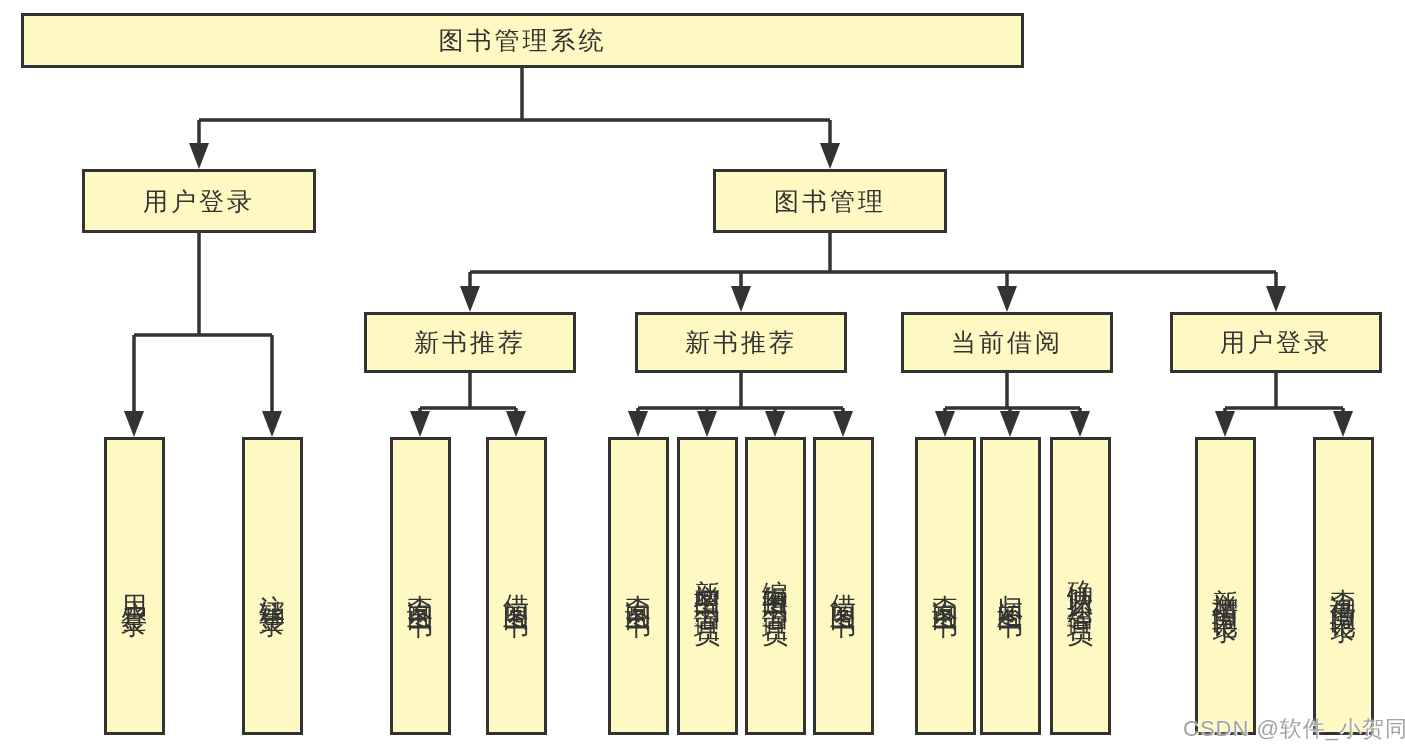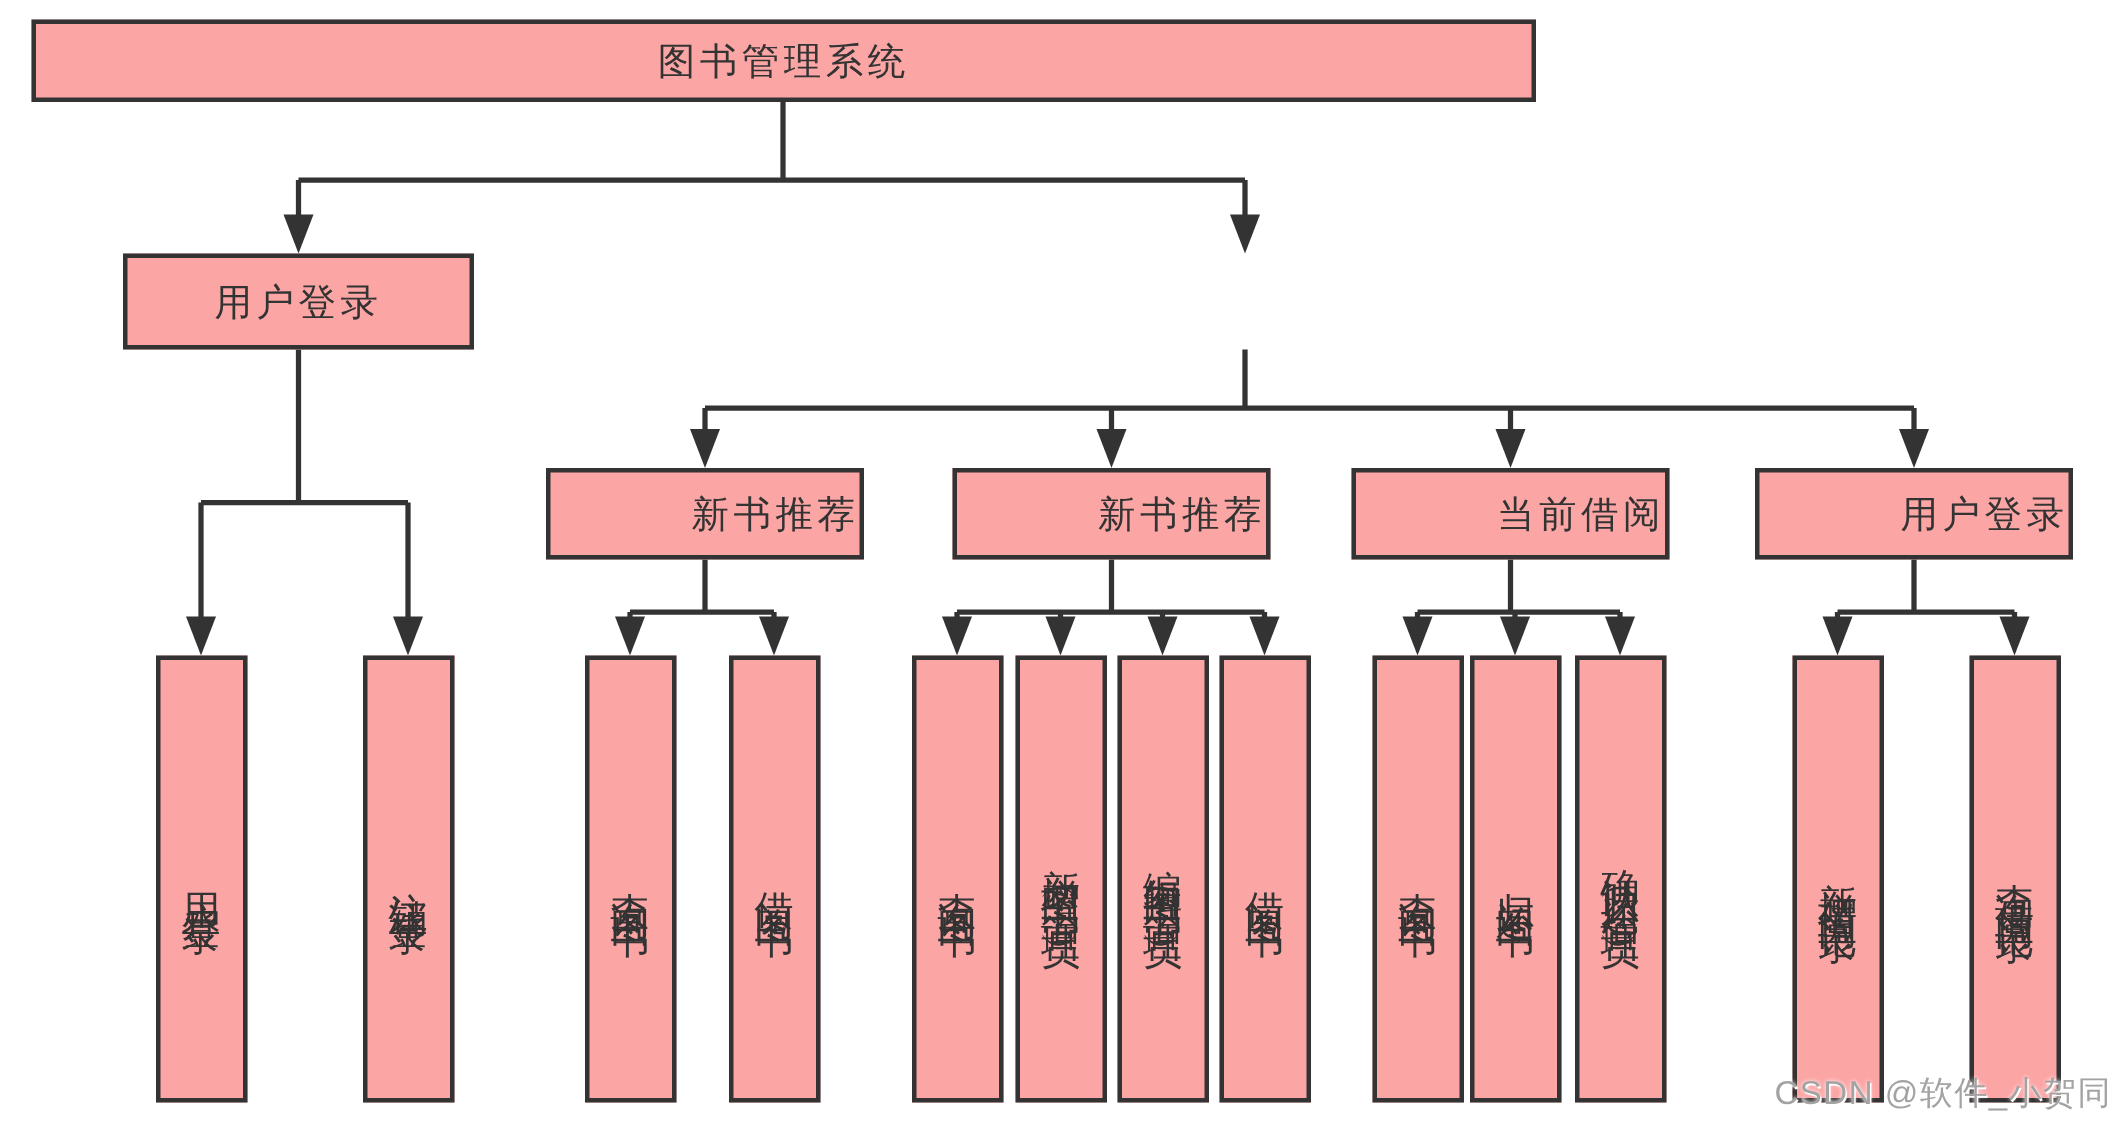--- a/index.html
+++ b/index.html
@@ -7,35 +7,35 @@
     position:relative;
     width:1405px;height:747px;
     background:#ffffff;
     font-family:"Liberation Sans","DejaVu Sans",sans-serif;
     overflow:hidden;
   }
   .wires{position:absolute;left:0;top:0;z-index:1;}
   .box{
     position:absolute;
     box-sizing:border-box;
-    background:#fca5a5;
+    background:#fef9c3;
     border:3px solid #333333;
     color:#333333;
     display:flex;
     align-items:center;
     justify-content:center;
     z-index:2;
   }
   .hlabel{
     font-size:25px;
     letter-spacing:3px;
     white-space:nowrap;
   }
   .lv2{top:169px;width:234px;height:64px;}
-  .lv3{top:312px;width:212px;height:61px;justify-content:flex-end;}
+  .lv3{top:312px;width:212px;height:61px;}
   .leaf{top:437px;width:61px;height:298px;}
   .vtext{
     writing-mode:vertical-rl;
     font-size:26px;
     letter-spacing:6px;
     line-height:1;
     white-space:nowrap;
     color:#333333;
   }
   .watermark{
@@ -94,20 +94,23 @@
     </g>
   </svg>
 
   <div class="box" style="left:21px;top:13px;width:1003px;height:55px">
     <span class="hlabel">图书管理系统</span>
   </div>
 
   <div class="box lv2" style="left:82px">
     <span class="hlabel">用户登录</span>
   </div>
+  <div class="box lv2" style="left:713px">
+    <span class="hlabel">图书管理</span>
+  </div>
 
   <div class="box lv3" style="left:364px">
     <span class="hlabel">新书推荐</span>
   </div>
   <div class="box lv3" style="left:635px">
     <span class="hlabel">新书推荐</span>
   </div>
   <div class="box lv3" style="left:901px">
     <span class="hlabel">当前借阅</span>
   </div>

